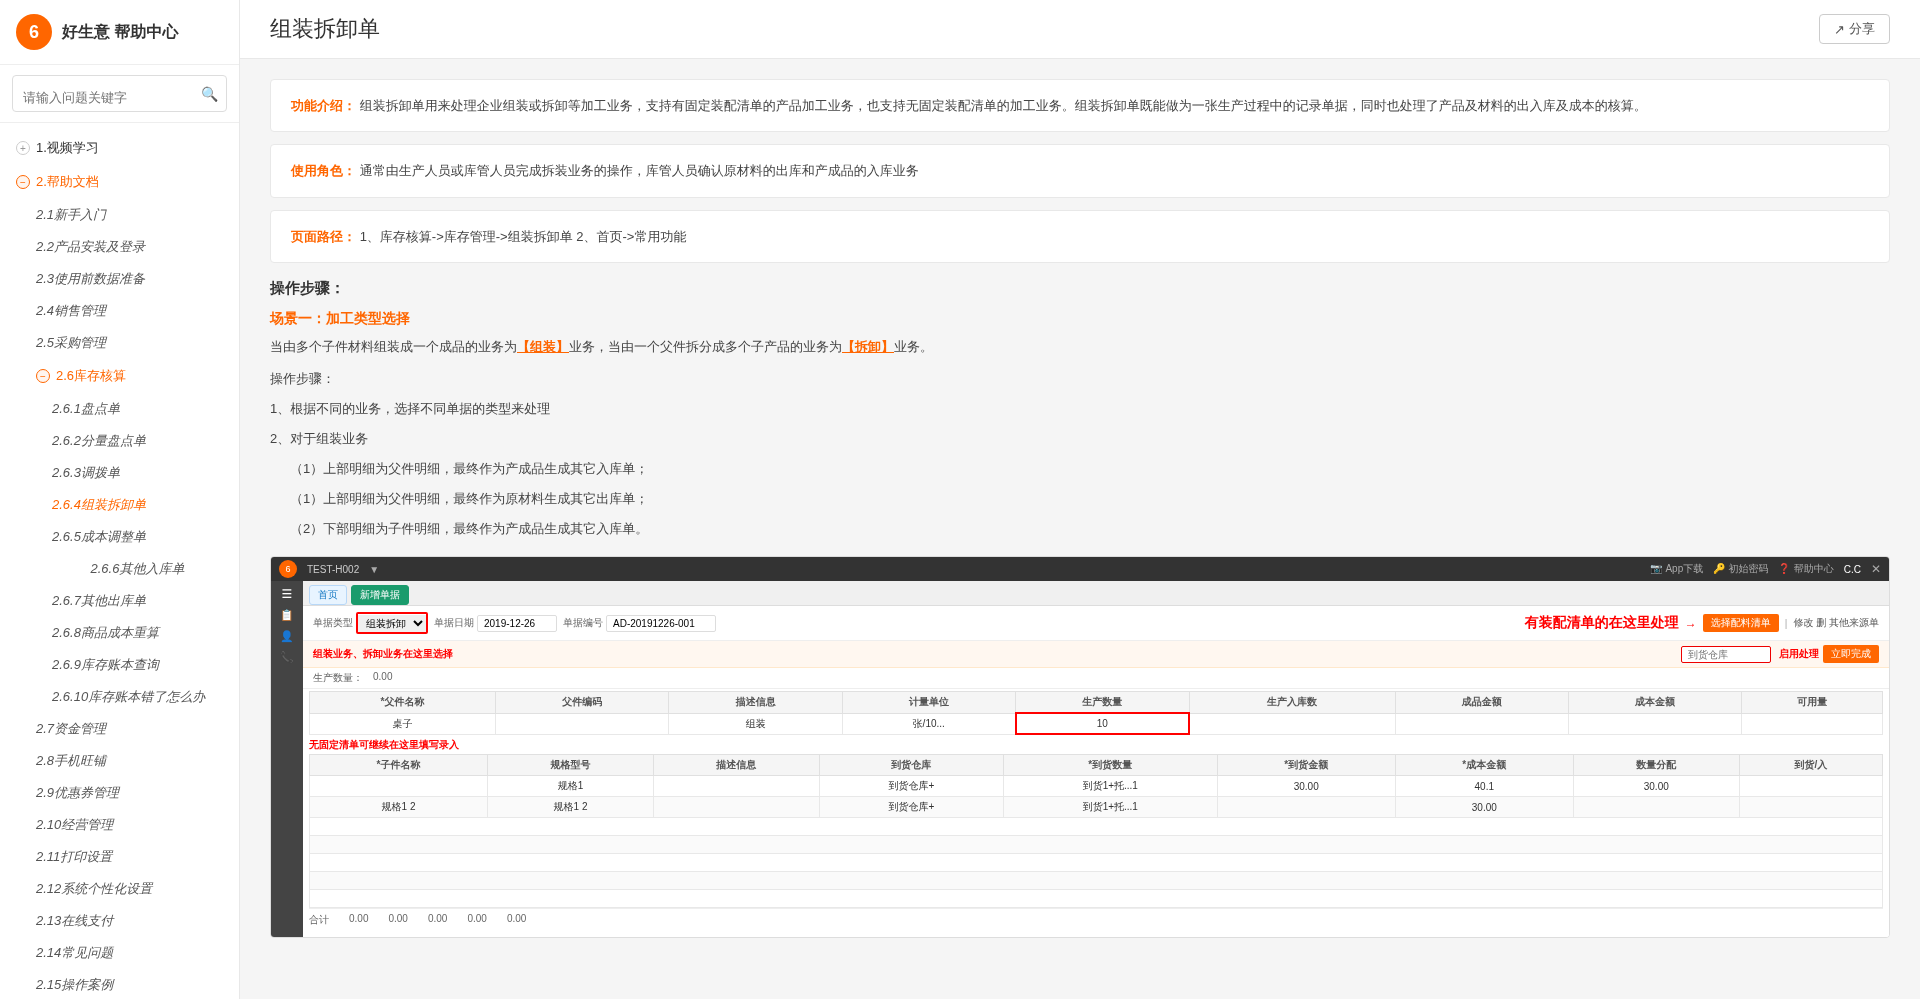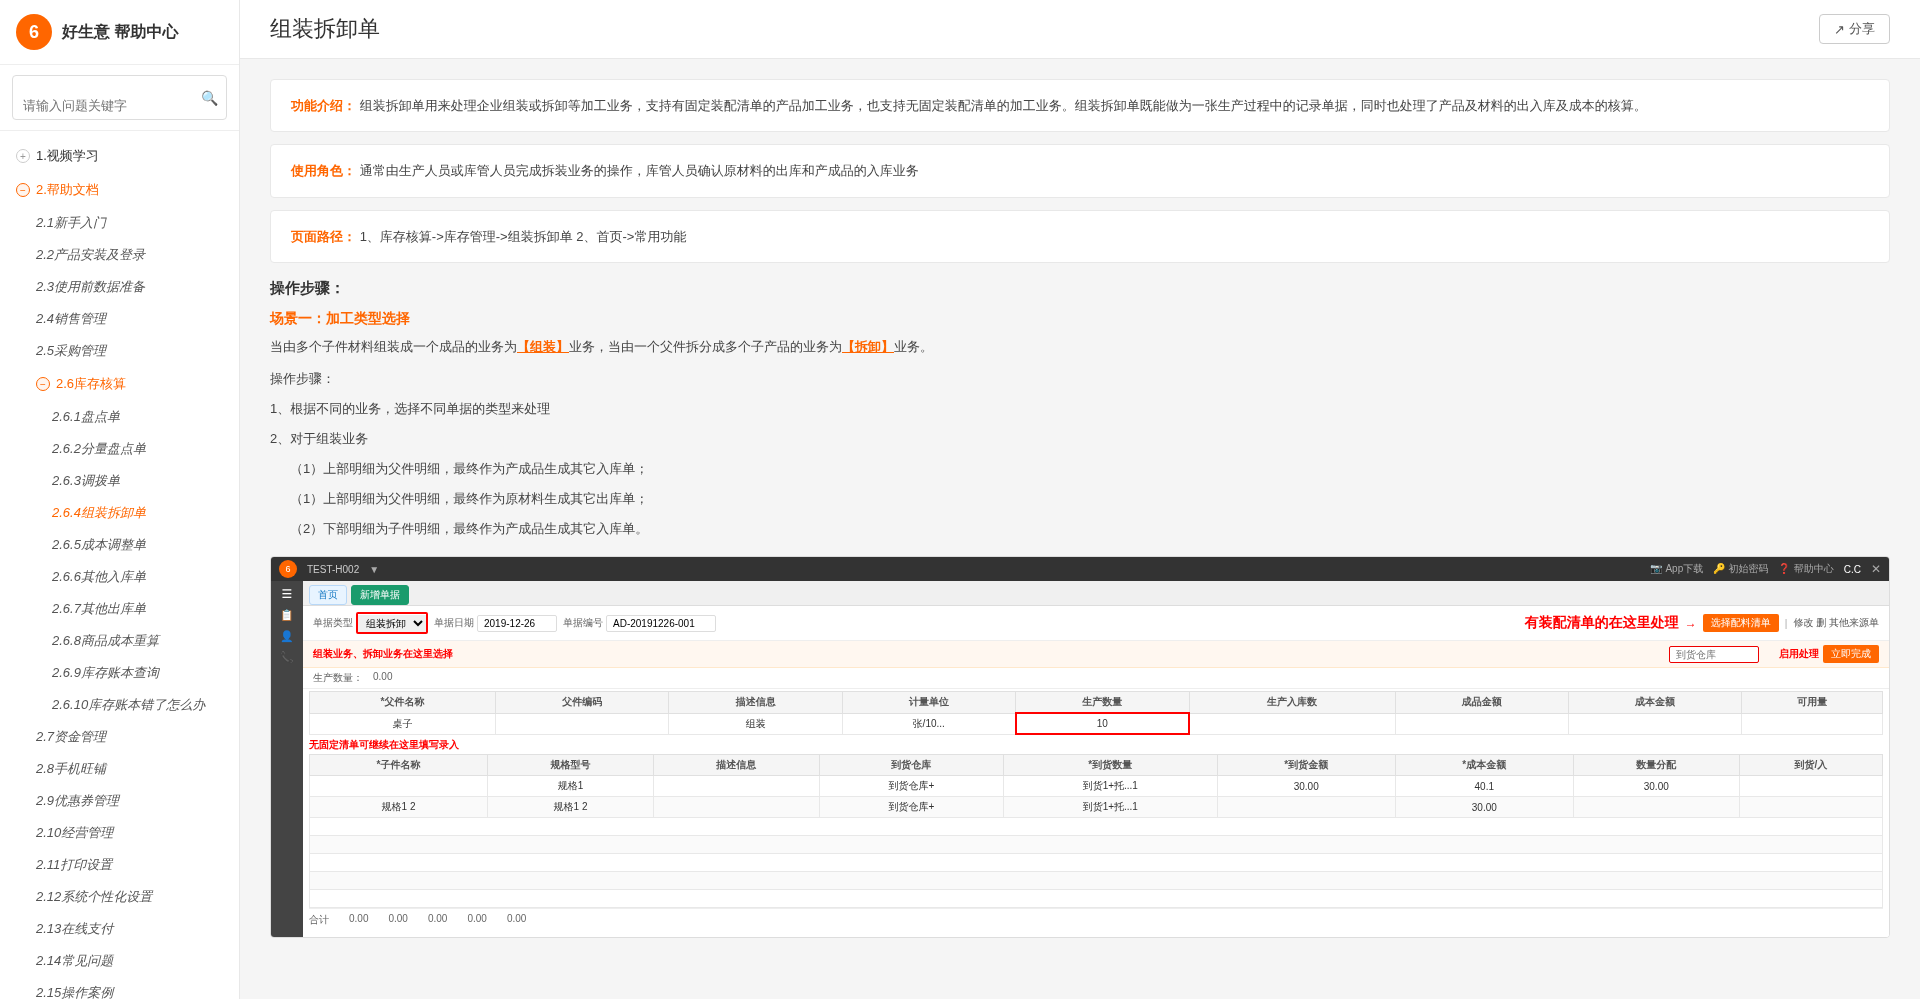--- a/index.html
+++ b/index.html
@@ -36,21 +36,21 @@
 
     #search-area {
       padding: 10px 12px;
       border-bottom: 1px solid #eee;
       display: flex; align-items: center; position: relative;
     }
     #search-area input {
       width: 100%;
       border: 1px solid #ddd;
       border-radius: 4px;
-      padding: 22px 30px 6px 10px;
+      padding: 14px 30px 6px 10px;
       font-size: 13px;
       outline: none;
       color: #999;
     }
     .search-icon-btn {
       position: absolute; right: 20px; top: 50%; transform: translateY(-50%);
       background: none; border: none; cursor: pointer; color: #999; font-size: 14px;
     }
 
     #nav-tree {
@@ -269,21 +269,21 @@
 
       <div class="nav-group-header active-group" style="padding-left:36px;">
         <span class="icon-minus">−</span>
         <span>2.6库存核算</span>
       </div>
       <div class="nav-sub-item" style="padding-left:52px;">2.6.1盘点单</div>
       <div class="nav-sub-item" style="padding-left:52px;">2.6.2分量盘点单</div>
       <div class="nav-sub-item" style="padding-left:52px;">2.6.3调拨单</div>
       <div class="nav-sub-item active" style="padding-left:52px;">2.6.4组装拆卸单</div>
       <div class="nav-sub-item" style="padding-left:52px;">2.6.5成本调整单</div>
-      <div class="nav-sub-item" style="padding-left:52px;">2.6.6其他入库单</div>
+      <div class="nav-sub-item" style="padding-left:52px;text-align:center;">2.6.6其他入库单</div>
       <div class="nav-sub-item" style="padding-left:52px;">2.6.7其他出库单</div>
       <div class="nav-sub-item" style="padding-left:52px;">2.6.8商品成本重算</div>
       <div class="nav-sub-item" style="padding-left:52px;">2.6.9库存账本查询</div>
       <div class="nav-sub-item" style="padding-left:52px;">2.6.10库存账本错了怎么办</div>
 
       <div class="nav-sub-item">2.7资金管理</div>
       <div class="nav-sub-item">2.8手机旺铺</div>
       <div class="nav-sub-item">2.9优惠券管理</div>
       <div class="nav-sub-item">2.10经营管理</div>
       <div class="nav-sub-item">2.11打印设置</div>
@@ -393,21 +393,21 @@
 
             <div style="position:relative; display:flex; align-items:center; gap:6px;">
               <span style="color:red; font-size:14px; font-weight:bold; white-space:nowrap;">有装配清单的在这里处理</span>
               <span style="color:red; font-size:12px;">→</span>
               <button style="background:#f60; color:#fff; border:none; border-radius:2px; padding:2px 8px; font-size:10px; cursor:pointer;">选择配料清单</button>
               <span style="color:#aaa; font-size:10px;">|</span>
               <span style="color:#555; font-size:10px;">修改 删 其他来源单</span>
             </div>
           </div>
 
-          <div style="background:#fff7f0; padding:4px 10px; border-bottom:1px solid #ffe8cc; display:flex; align-items:center; gap:20px; position:relative;">
+          <div style="background:#fff7f0; padding:4px 10px; border-bottom:1px solid #ffe8cc; display:flex; align-items:center; gap:8px; position:relative;">
             <div style="color:red; font-size:10px; font-weight:bold;">组装业务、拆卸业务在这里选择</div>
             <div style="flex:1;"></div>
             <div style="display:flex; align-items:center; gap:4px;">
               <input type="text" class="ss-input red-border" placeholder="到货仓库" style="width: 90px;">
             </div>
             <div style="position:relative; display:flex; align-items:center; gap:4px;">
               <span style="color:red; font-size:10px; font-weight:bold;">启用处理</span>
               <button style="background:#f60; color:#fff; border:none; border-radius:2px; padding:2px 8px; font-size:10px; cursor:pointer;">立即完成</button>
             </div>
           </div>

